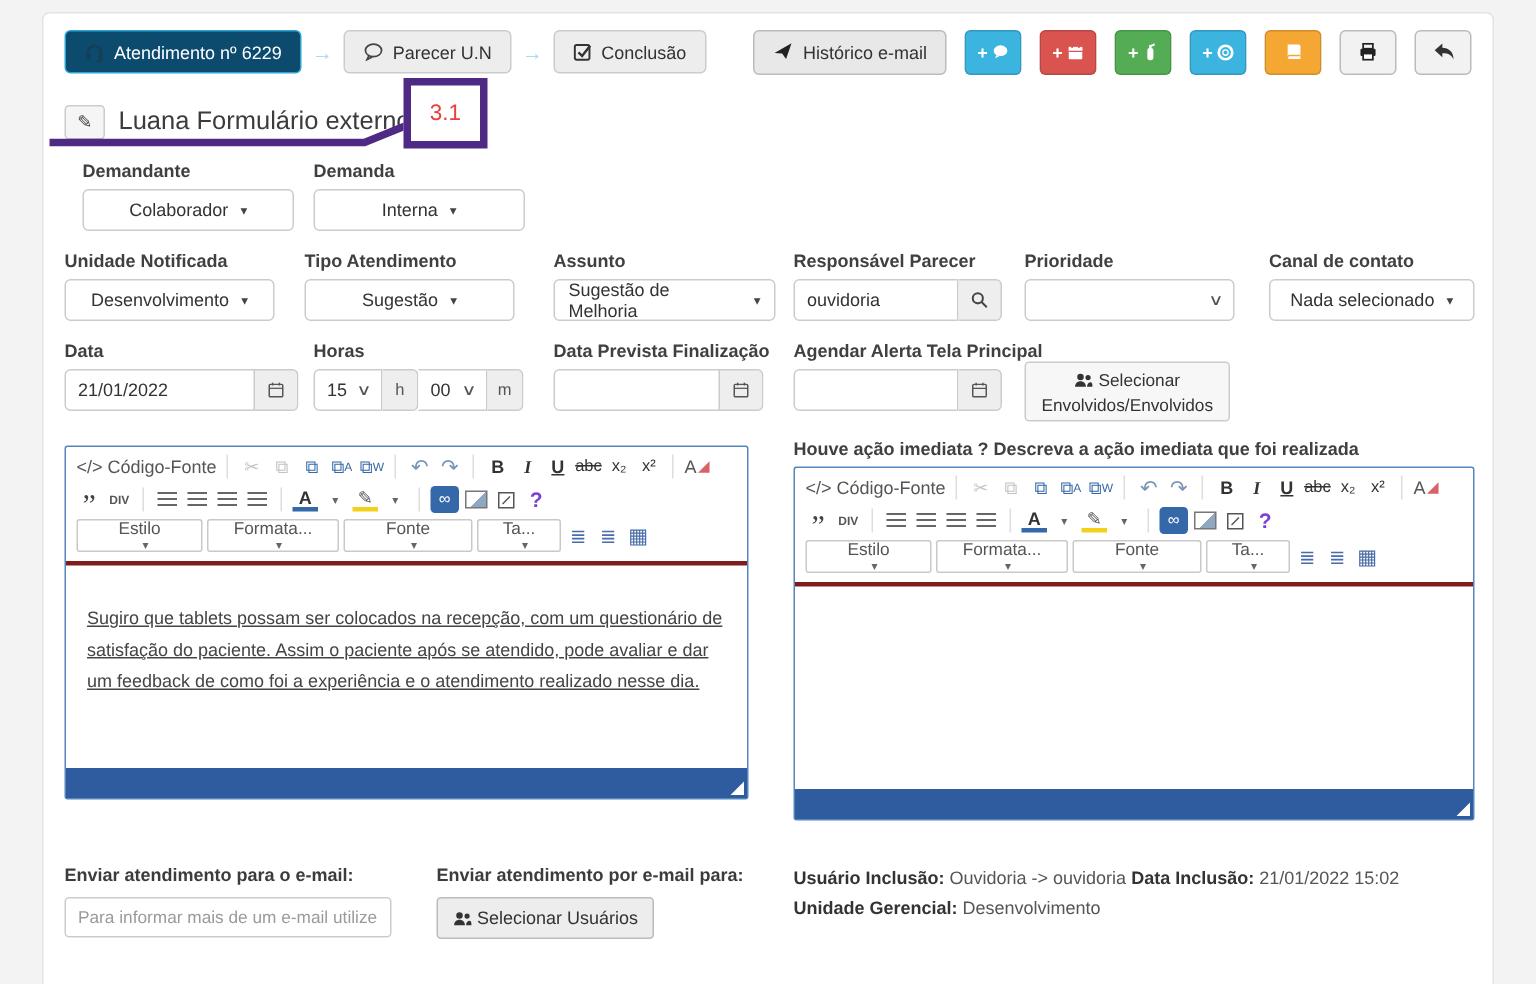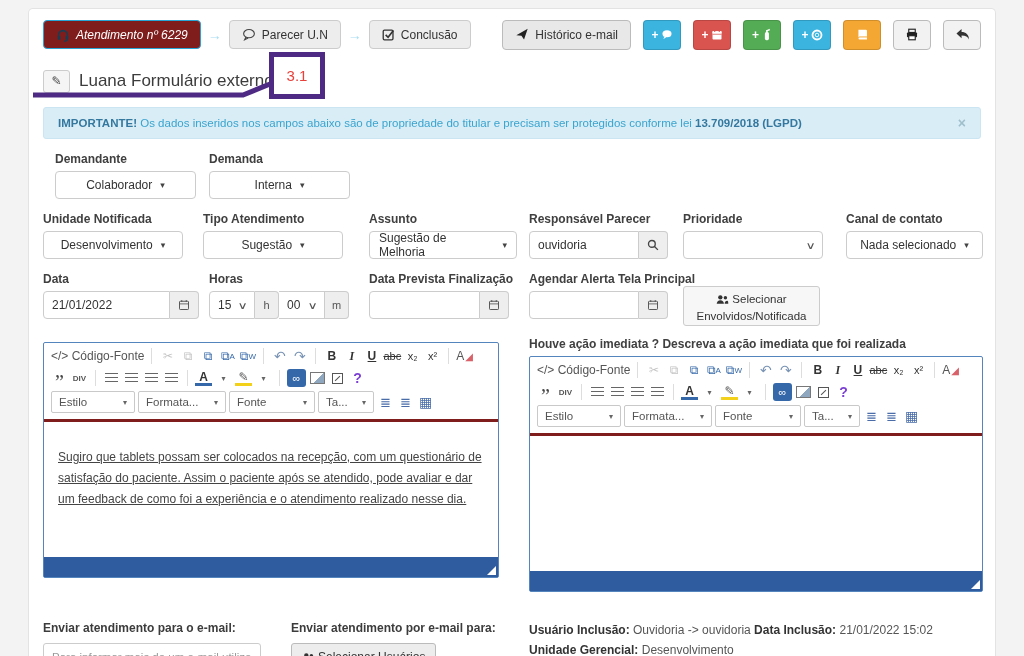--- a/index.html
+++ b/index.html
@@ -8,21 +8,21 @@
 
   .card { position: absolute; left: 28px; top: 8px; width: 968px; height: 648px;
           background: #fff; border: 1px solid #e3e3e3; border-bottom: none;
           border-radius: 5px 5px 0 0; padding: 0 14px; }
 
   
   .hdr { display: flex; justify-content: space-between; align-items: center; padding-top: 9px; height: 42px; }
   .tabs { display: flex; align-items: center; gap: 7px; }
   .pill { display: flex; align-items: center; gap: 6px; height: 29px; padding: 0 12px;
           border-radius: 4px; font-size: 12px; border: 1px solid #ccc; background: #ededed; color: #333; cursor: pointer; }
-  .pill.active { background: #7f1d1d; border-color: #28a5d4; color: #fff; font-style: italic; }
+  .pill.active { background: #0c4a6e; border-color: #28a5d4; color: #fff; }
   .flow-arrow { color: #a7dcf2; font-weight: bold; font-size: 14px; }
   .actions { display: flex; align-items: center; gap: 12px; }
   .btn-hist { display: flex; align-items: center; gap: 6px; height: 30px; padding: 0 12px;
           background: #e8e8e8; border: 1px solid #bbb; border-radius: 4px; font-size: 12px; color: #333; cursor: pointer; }
   .sq { display: flex; align-items: center; justify-content: center; gap: 2px; height: 30px; min-width: 38px;
         border-radius: 4px; border: 1px solid rgba(0,0,0,.15); color: #fff; font-size: 12px; font-weight: bold; cursor: pointer; }
   .sq.blue { background: #3bb4e0; } .sq.red { background: #d9534f; }
   .sq.green { background: #54ad54; } .sq.orange { background: #f5a733; }
   .sq.plain { background: #f2f2f2; border-color: #bbb; color: #333; }
 
@@ -84,21 +84,21 @@
   .tbi.help { color: #7b3fd4; font-weight: bold; font-size: 14px; }
   .tbi.eraser .wedge { color: #d9626a; font-size: 10px; margin-left: 1px; }
   .tbi.listico { font-size: 13px; color: #4a6ca8; }
   .tbi.tabico { font-size: 14px; color: #4a6ca8; }
   .sep { width: 1px; height: 16px; background: #ddd; margin: 0 4px; flex: none; }
   .alg { width: 13px; height: 11px; background: repeating-linear-gradient(to bottom, #666 0 1.5px, transparent 1.5px 4px); }
   .imgico { width: 15px; height: 12px; border: 1px solid #777; background: linear-gradient(135deg, #fff 55%, #8fa8bf 55%); }
   .maxico { width: 11px; height: 11px; border: 1px solid #555; position: relative; }
   .maxico i { position: absolute; left: 1px; top: 4px; width: 7px; height: 1px; background: #555; transform: rotate(-45deg); }
   .mini-dd { height: 22px; border: 1px solid #c9c9c9; border-radius: 2px; background: #fff; display: flex;
-         align-items: center; justify-content: space-between; font-size: 11.5px; color: #555; padding: 0 7px; cursor: pointer; }
+         align-items: center; justify-content: space-between; font-size: 11.5px; color: #555; padding: 0 7px; cursor: pointer; flex-direction: column; }
   .mini-dd .caret { font-size: 8px; color: #666; margin-left: 8px; }
   .ed-content { border-top: 3px solid #7f1d1d; height: 138px; padding: 25px 14px; font-size: 12px;
          color: #444; line-height: 1.75; cursor: text; text-decoration: underline; }
   .ed-foot { height: 20px; background: #2e5c9e; position: relative; cursor: default; }
   .ed-foot .resize { position: absolute; right: 2px; bottom: 2px; width: 0; height: 0;
          border-left: 9px solid transparent; border-bottom: 9px solid #fff; cursor: nwse-resize; }
 
   
   .footrow { position: relative; margin-top: 22px; height: 58px; }
   .foot-lbl { font-size: 12px; font-weight: bold; color: #3c3c3c; display: block; margin-bottom: 8px; white-space: nowrap; }
@@ -234,25 +234,20 @@
     </div>
   </div>
 
   <div class="titlebar">
     <button class="pencil-btn">
       <span>✎</span>
     </button>
     <span class="page-title">Luana Formulário externo</span>
   </div>
 
-  <div class="alert">
-    <span><b>IMPORTANTE!</b><span> Os dados inseridos nos campos abaixo são de propriedade do titular e precisam ser protegidos conforme lei </span><b>13.709/2018 (LGPD)</b></span>
-    <span class="spacer"></span>
-    <span class="alert-close">×</span>
-  </div>
 
   <div class="frow">
     <div class="col" style="left:12px;width:141px">
       <span class="lbl">Demandante</span>
       <div class="dd">
         <span>Colaborador</span>
         <span class="caret">▾</span>
       </div>
     </div>
     <div class="col" style="left:166px;width:141px">
@@ -382,21 +377,21 @@
     </div>
     <button class="btn-envolv">
       <span class="icon-svg" style="vertical-align:-2px;margin-right:3px">
         <svg width="13" height="11" viewBox="0 0 18 14">
             <circle cx="6" cy="4" r="3" fill="#333"></circle>
             <path d="M1 13c0-3 2.2-5 5-5s5 2 5 5z" fill="#333"></path>
             <circle cx="13" cy="4.5" r="2.4" fill="#333"></circle>
             <path d="M12 13c0-2.5 1.5-4.2 3.5-4.2 1.4 0 1.5 2 1.5 4.2z" fill="#333"></path>
           </svg>
       </span><span>Selecionar</span><br>
-      <span>Envolvidos/Notificada</span>
+      <span>Envolvidos/Envolvidos</span>
     </button>
   </div>
 
   <div class="edrow">
 
     <div class="edcol">
       <div class="editor">
         <div class="tb-row">
           <span class="tbi"><span class="src-glyph">&lt;/&gt;</span>&nbsp;<span>Código-Fonte</span></span>
           <span class="sep"></span>

